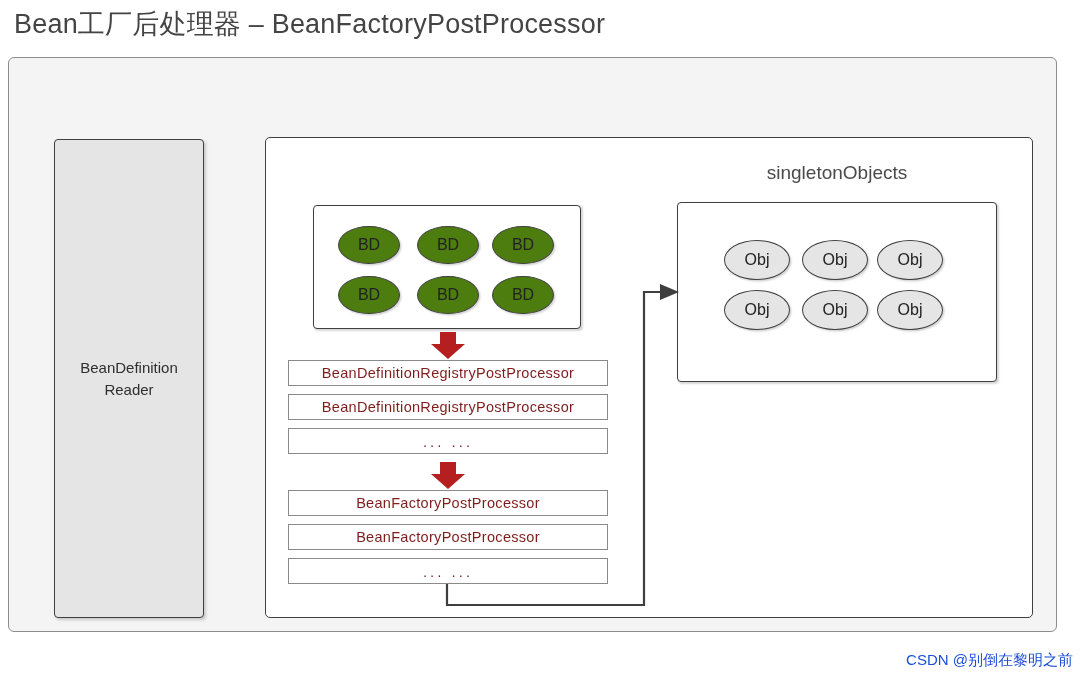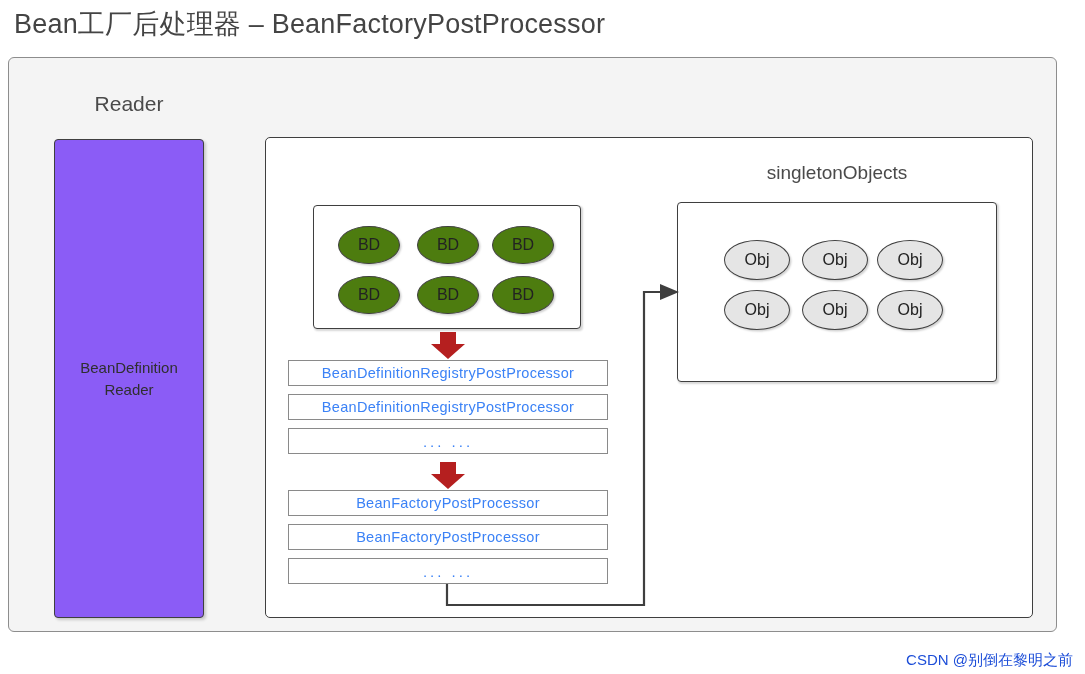--- a/index.html
+++ b/index.html
@@ -58,21 +58,21 @@
   .heading-reader { left: 54px;  top: 92px;  width: 150px; }
   .heading-factory{ left: 470px; top: 92px;  width: 350px; }
 
   
   .reader-box {
     position: absolute;
     left: 54px;
     top: 139px;
     width: 150px;
     height: 479px;
-    background: #8b5cf6;
+    background: #e5e5e5;
     border: 1.5px solid #3f3f3f;
     border-radius: 4px;
     box-sizing: border-box;
     display: flex;
     align-items: center;
     justify-content: center;
     box-shadow: 2px 2px 3px rgba(0,0,0,0.18);
   }
   .reader-label {
     font-size: 15px;
@@ -156,21 +156,21 @@
     left: 288px;
     width: 320px;
     height: 26px;
     background: #ffffff;
     border: 1.5px solid #8a8a8a;
     box-sizing: border-box;
     display: flex;
     align-items: center;
     justify-content: center;
     font-size: 14.5px;
-    color: #3b82f6;
+    color: #7f1d1d;
     letter-spacing: 0.3px;
     white-space: nowrap;
   }
   .list-row.dots { letter-spacing: 3px; font-size: 15px; }
 
   
   .watermark {
     position: absolute;
     right: 12px;
     bottom: 4px;
@@ -190,21 +190,20 @@
 </style>
 </head>
 <body>
 
 <div id="canvas">
 
   <div class="page-title">Bean工厂后处理器 – BeanFactoryPostProcessor</div>
 
   <div class="outer-frame"></div>
 
-  <div class="col-heading heading-reader">Reader</div>
 
   <div class="reader-box">
     <div class="reader-label">BeanDefinitionReader</div>
   </div>
 
   <div class="factory-panel"></div>
 
   <div class="sub-heading heading-singleton">singletonObjects</div>
 
   <div class="bd-container"></div>

